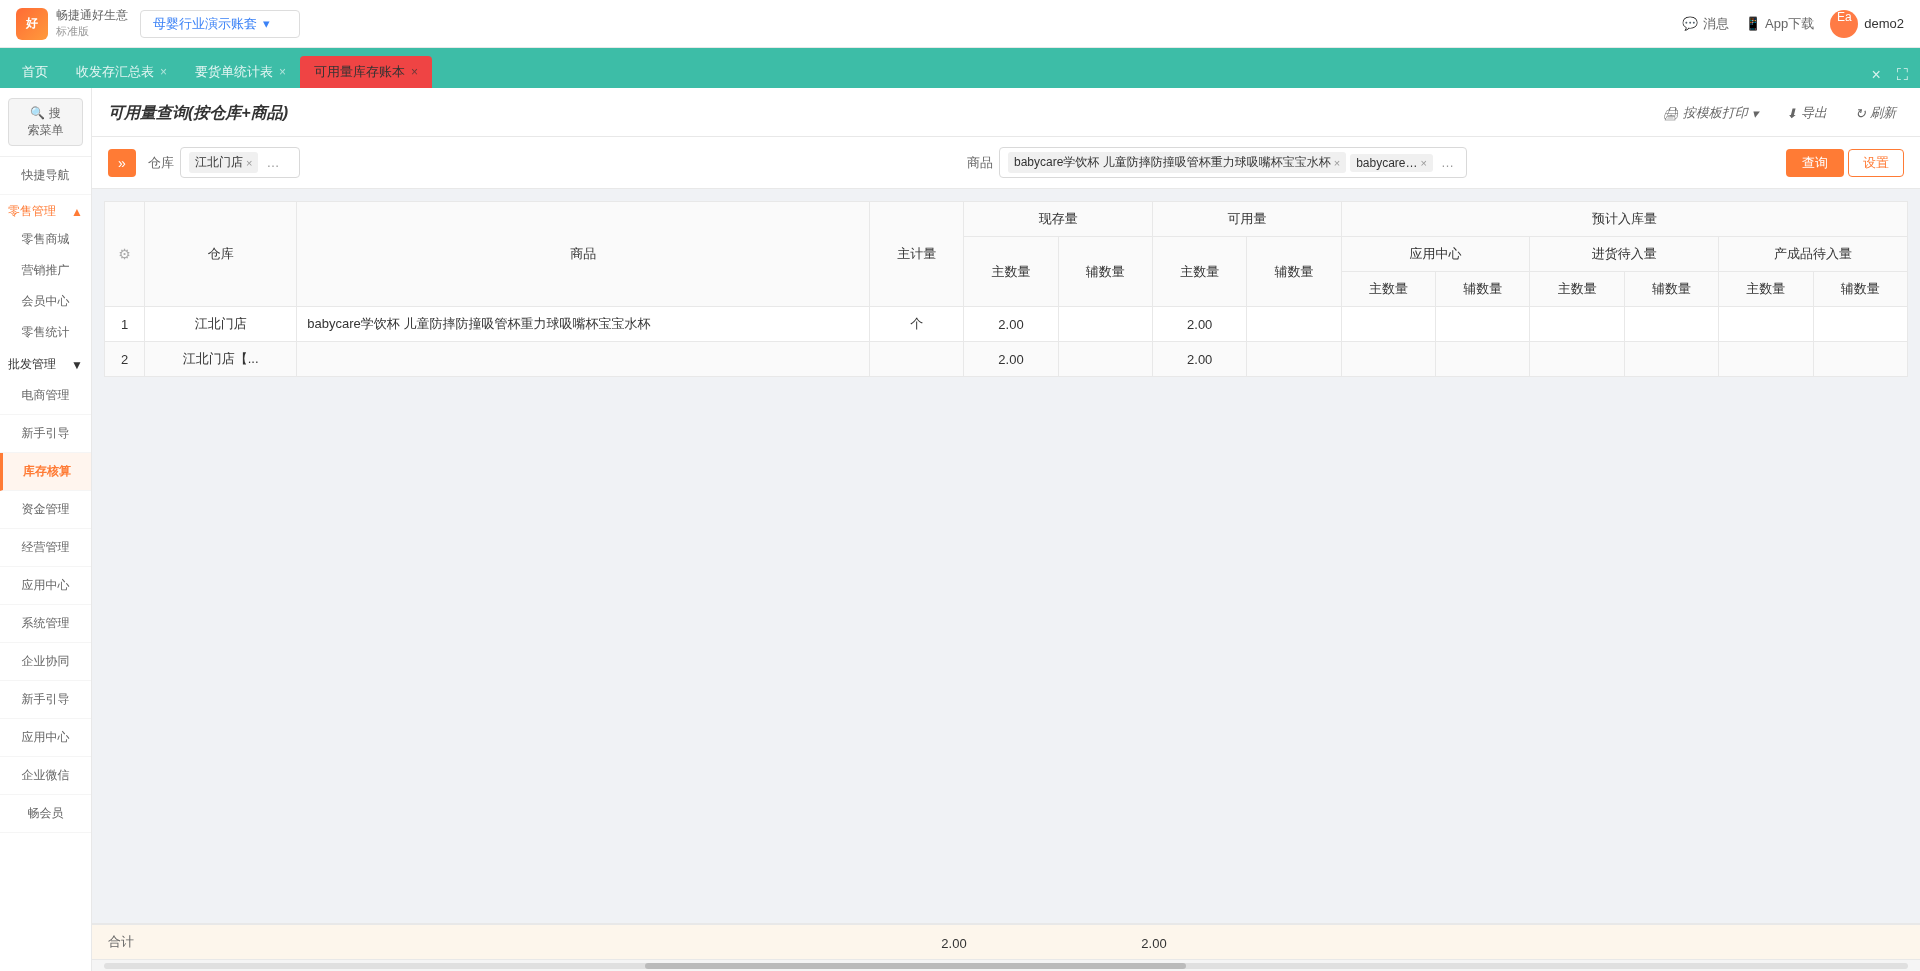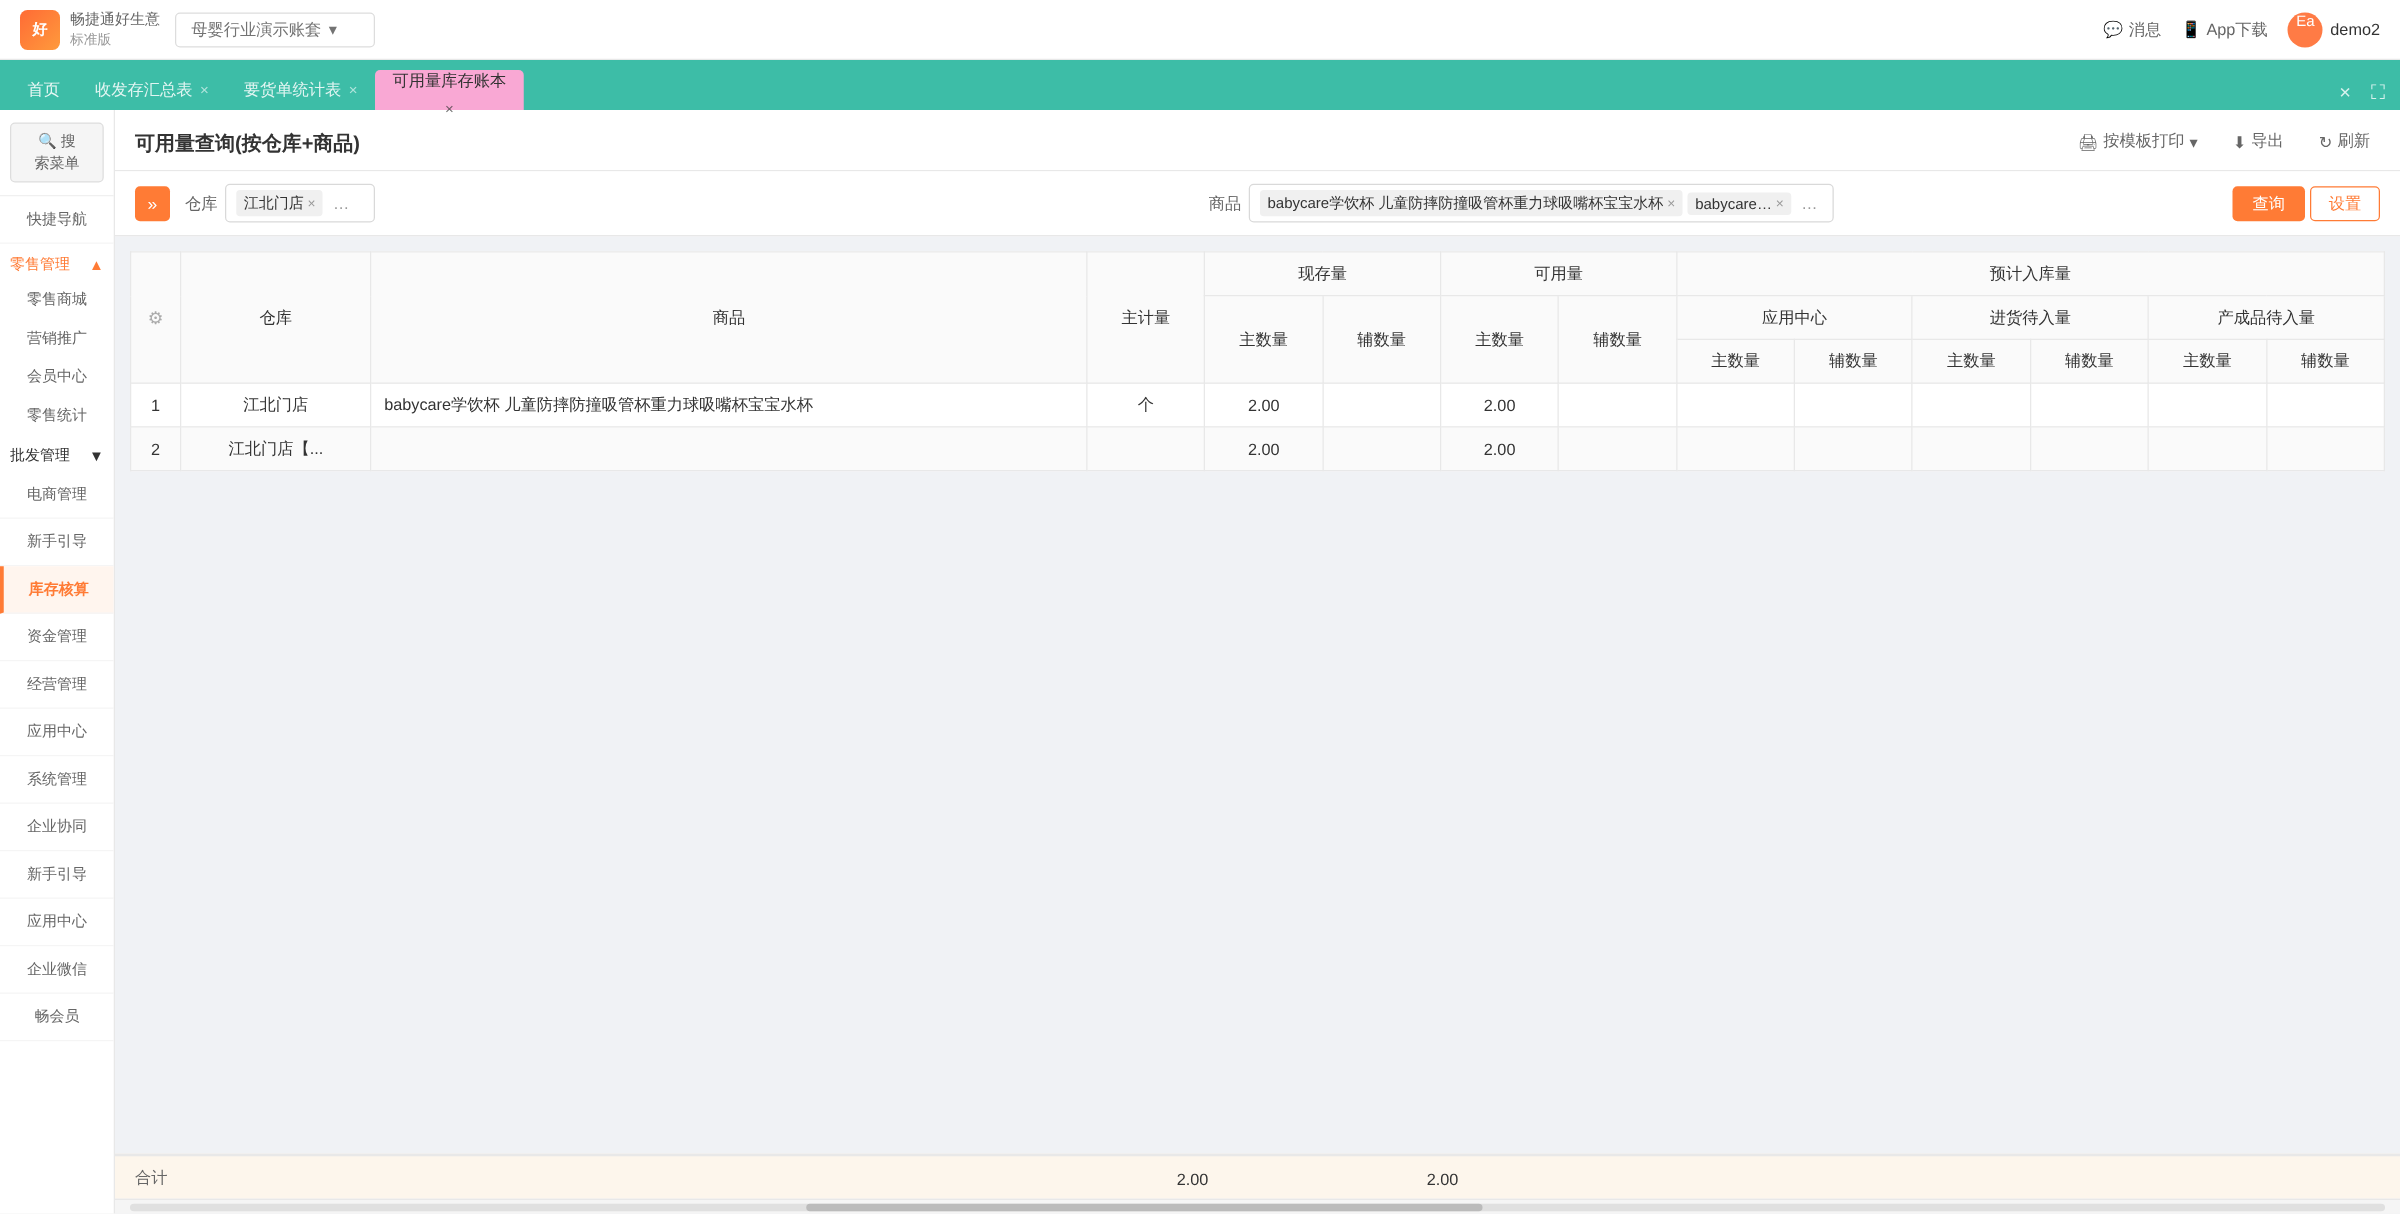--- a/index.html
+++ b/index.html
@@ -14,21 +14,21 @@
       padding: 0 16px;
       border-bottom: 1px solid #e8e8e8;
       justify-content: space-between;
       flex-shrink: 0;
     }
     .top-bar-left { display: flex; align-items: center; gap: 12px; }
     .logo-area { display: flex; align-items: center; gap: 8px; }
     .logo-icon { width: 32px; height: 32px; background: linear-gradient(135deg, #ff6b35, #ff9a3c); border-radius: 6px; display: flex; align-items: center; justify-content: center; color: white; font-size: 12px; font-weight: bold; }
     .logo-text { font-size: 12px; color: #666; line-height: 1.3; }
     .logo-subtitle { color: #999; font-size: 11px; }
-    .dropdown-selector { display: flex; align-items: center; gap: 6px; padding: 4px 12px; border: 1px solid #ddd; border-radius: 4px; cursor: pointer; font-size: 13px; color: #737373; background: #fff; min-width: 160px; }
+    .dropdown-selector { display: flex; align-items: center; gap: 6px; padding: 4px 12px; border: 1px solid #ddd; border-radius: 4px; cursor: pointer; font-size: 13px; color: #3b82f6; background: #fff; min-width: 160px; }
     .top-bar-right { display: flex; align-items: center; gap: 16px; }
     .top-btn { display: flex; align-items: center; gap: 4px; color: #666; font-size: 13px; cursor: pointer; }
     .user-avatar { width: 28px; height: 28px; border-radius: 50%; background: #ff7b45; display: flex; align-items: flex-start; justify-content: center; color: white; font-size: 12px; overflow: hidden; }
     .user-name { color: #333; font-size: 13px; }
 
     
     .tab-bar {
       height: 40px;
       background: #3dbda7;
       display: flex;
@@ -42,23 +42,22 @@
       align-items: center;
       padding: 0 14px;
       cursor: pointer;
       font-size: 13px;
       color: rgba(255,255,255,0.85);
       border-radius: 4px 4px 0 0;
       gap: 6px;
       position: relative;
     }
     .tab.active {
-      background: #f9a8d4;
+      background: #ef4444;
       color: #333;
-      flex-direction: column;
     }
     .tab-close { font-size: 12px; color: inherit; opacity: 0.7; cursor: pointer; }
     .home-tab { color: rgba(255,255,255,0.9); }
     .tab-bar-right { margin-left: auto; display: flex; align-items: center; gap: 8px; }
     .tab-ctrl-btn { color: rgba(255,255,255,0.8); cursor: pointer; font-size: 16px; padding: 4px; }
 
     
     .main-layout {
       display: flex;
       flex: 1;
@@ -127,23 +126,24 @@
 
     
     .page-header {
       background: #fff;
       padding: 12px 16px 0;
       border-bottom: 1px solid #e8e8e8;
       flex-shrink: 0;
     }
     .page-title-row {
       display: flex;
-      align-items: flex-end;
+      align-items: center;
       justify-content: space-between;
       padding-bottom: 10px;
+      font-style: italic;
     }
     .page-title { font-size: 16px; font-weight: bold; color: #333; }
     .page-actions { display: flex; align-items: center; gap: 12px; }
     .action-btn {
       display: flex;
       align-items: center;
       gap: 4px;
       color: #666;
       font-size: 13px;
       cursor: pointer;

